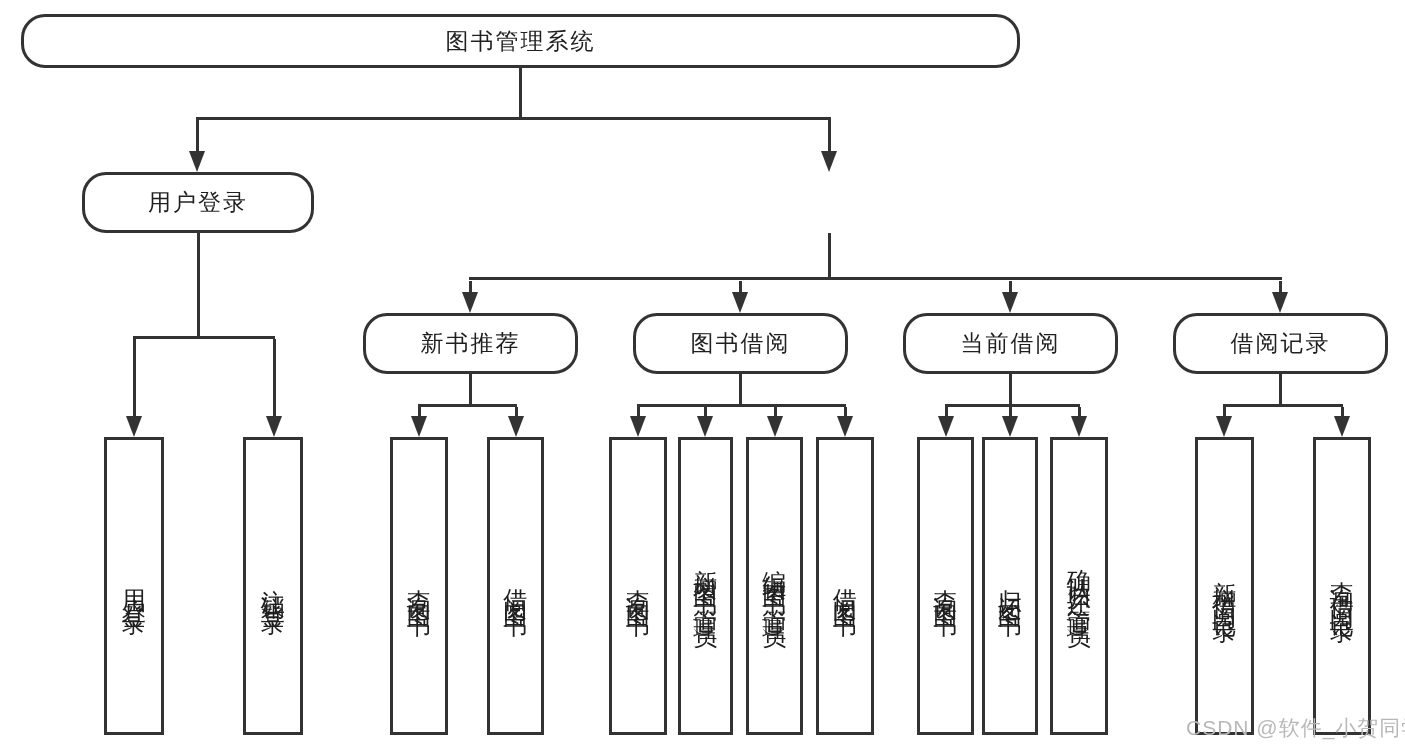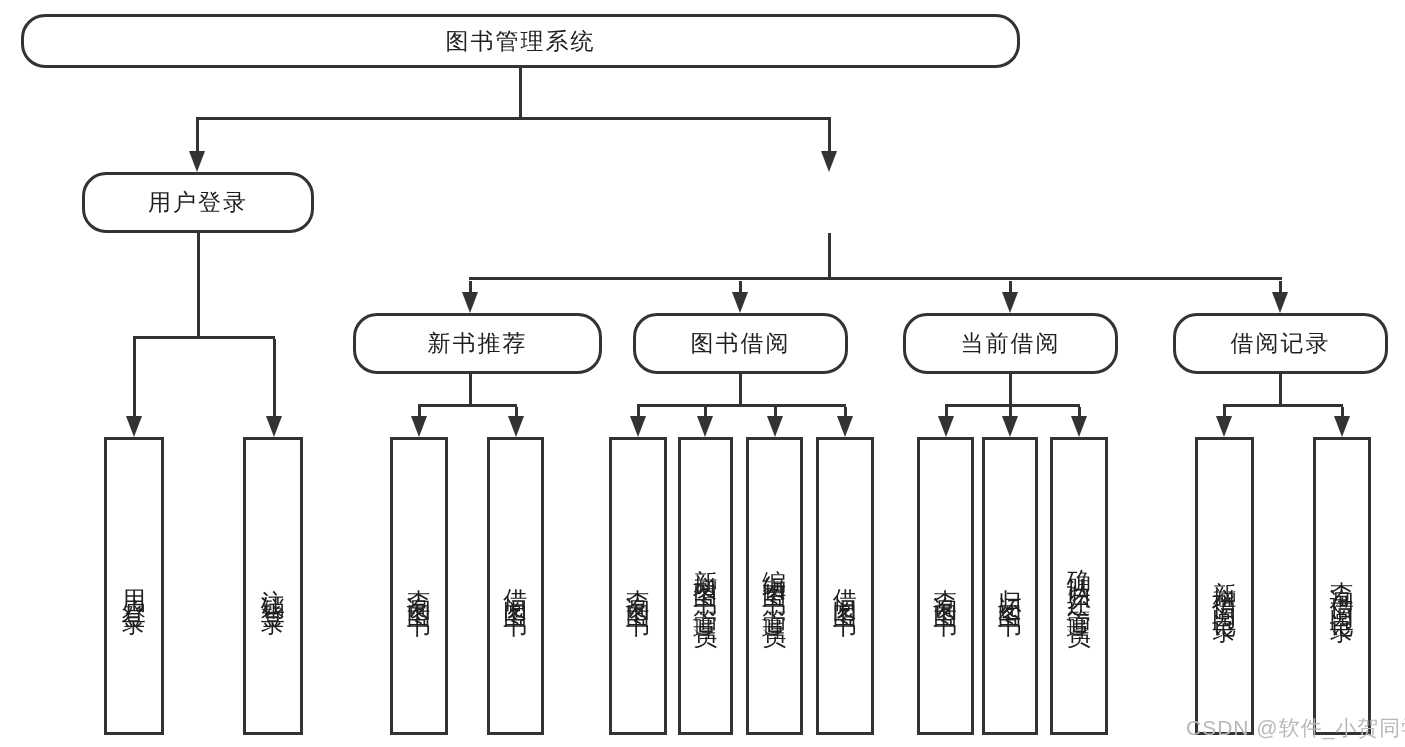--- a/index.html
+++ b/index.html
@@ -96,21 +96,21 @@
     </div>
 
   <div class="box hbox" style="left:21px;top:14px;width:999px;height:54px">
     <span>图书管理系统</span>
   </div>
 
   <div class="box hbox" style="left:82px;top:172px;width:232px;height:61px">
     <span>用户登录</span>
   </div>
 
-  <div class="box hbox" style="left:353px;top:313px;width:249px;height:61px">
+  <div class="box hbox" style="left:363px;top:313px;width:215px;height:61px">
     <span>新书推荐</span>
   </div>
   <div class="box hbox" style="left:633px;top:313px;width:215px;height:61px">
     <span>图书借阅</span>
   </div>
   <div class="box hbox" style="left:903px;top:313px;width:215px;height:61px">
     <span>当前借阅</span>
   </div>
   <div class="box hbox" style="left:1173px;top:313px;width:215px;height:61px">
     <span>借阅记录</span>

